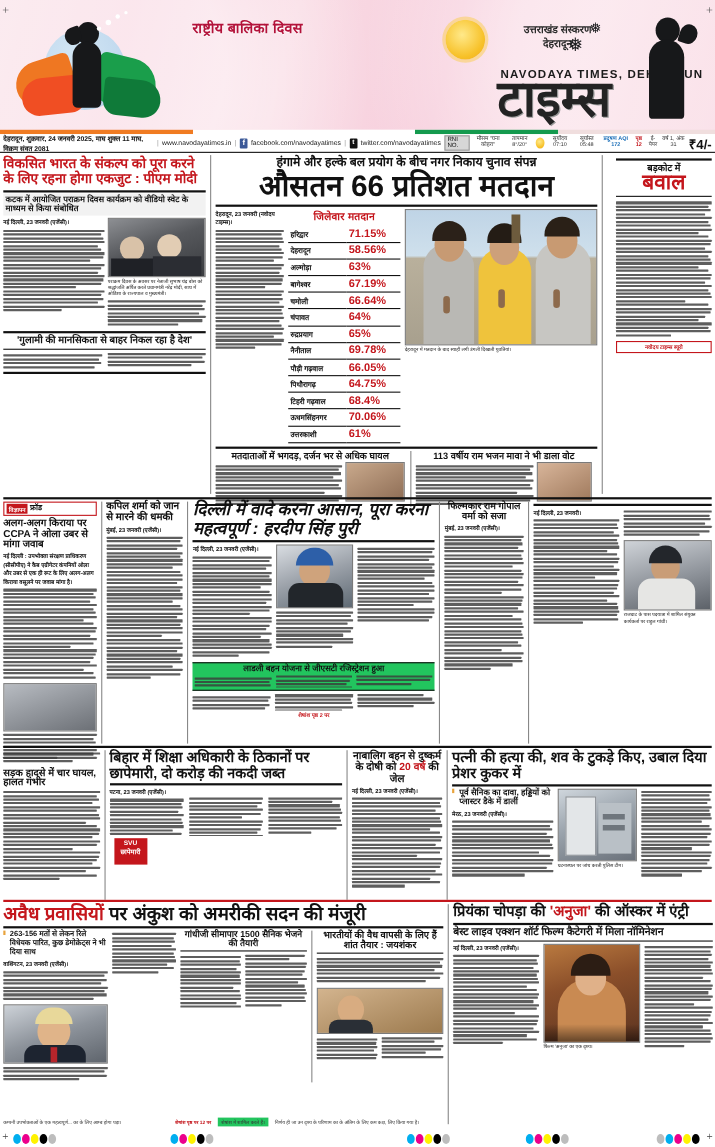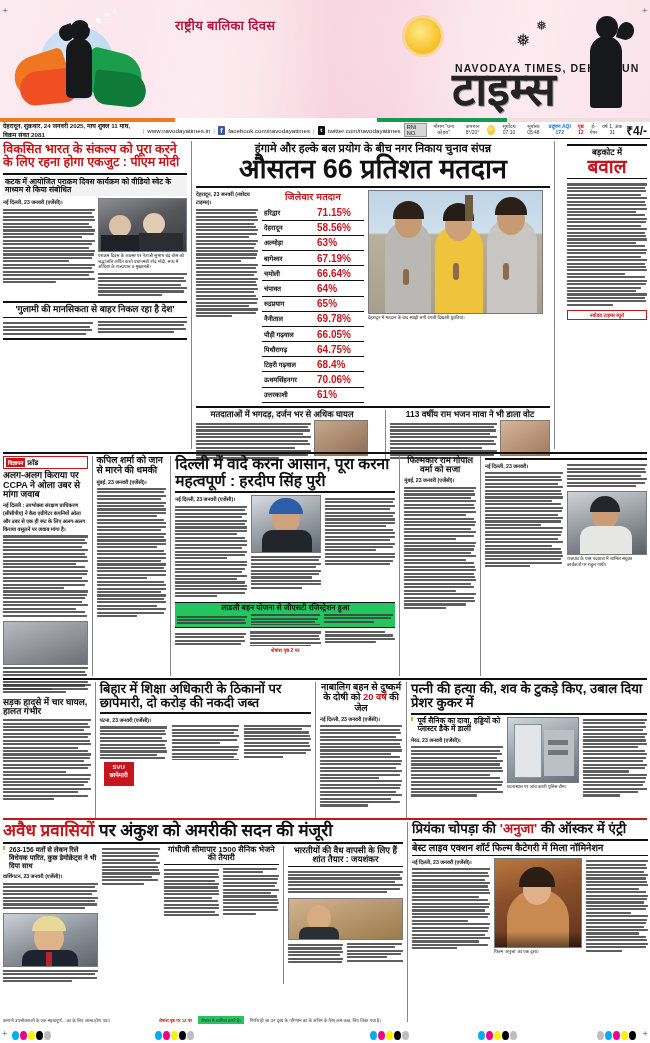--- a/index.html
+++ b/index.html
@@ -143,20 +143,24 @@
       <i style="left:10px;top:8px;width:5px;height:5px"></i>
       <i style="left:19px;top:3px;width:4px;height:4px"></i>
       <i style="left:27px;top:0px;width:3px;height:3px"></i>
     </div>
 
     <div class="kicker-top">राष्ट्रीय बालिका दिवस</div>
     <div class="logo-en">NAVODAYA TIMES, DEHRADUN</div>
     <div class="logo-hi2">टाइम्स</div>
 
     <div class="sun"></div>
+    <div class="edition">
+      <div>उत्तराखंड संस्करण</div>
+      <div>देहरादून</div>
+    </div>
 
     <span class="bird" style="left:516px;top:30px;">❅</span>
     <span class="bird" style="left:536px;top:18px;font-size:13px;">❅</span>
     <div class="girl-r">
       <div class="head"></div>
         <div class="pony"></div>
         <div class="body"></div>
     </div>
   </div>
 
@@ -373,21 +377,21 @@
             <div style="position:absolute;left:34px;top:78px;width:6px;height:16px;background:#8d6a4c;border-radius:3px;"></div>
             <div style="position:absolute;left:84px;top:72px;width:6px;height:17px;background:#8d6a4c;border-radius:3px;"></div>
             <div style="position:absolute;left:134px;top:72px;width:6px;height:17px;background:#8d6a4c;border-radius:3px;"></div>
             <div style="position:absolute;left:96px;top:4px;width:8px;height:26px;background:#6d5b3d;"></div>
           </div>
           <div class="cap">देहरादून में मतदान के बाद स्याही लगी उंगली दिखाती युवतियां।</div>
         </div>
       </div>
 
       <div class="rule2" style="margin:3px 0 2px"></div>
-      <div style="display:flex;gap:17px;">
+      <div style="display:flex;gap:5px;">
         <div style="width:172px;">
           <div class="hl" style="font-size:8.4px;text-align:center;">मतदाताओं में भगदड़, दर्जन भर से अधिक घायल</div>
           <div style="display:flex;gap:3px;margin-top:1.5px">
             <div style="flex:1" class="tlbox">
               <span class="tl s1"></span>
                 <span class="tl s2"></span>
                 <span class="tl s3"></span>
                 <span class="tl s4"></span>
               <span class="tl s1"></span>
                 <span class="tl s2"></span>
@@ -557,21 +561,21 @@
           <span class="tl s2"></span>
             <span class="tl s3"></span>
             <span class="tl s5"></span>
             <span class="tl s1"></span>
           <span class="tl s2"></span>
             <span class="tl s7"></span>
         </div>
       </div>
 
       <div class="col-sep" style="width:232px;padding:0 4px;">
-        <div class="hl" style="font-size:15.5px;line-height:1.08;">दिल्ली में वादे करना आसान, पूरा करना महत्वपूर्ण : हरदीप सिंह पुरी</div>
+        <div class="hl" style="font-size:15.5px;line-height:1.08;font-style:italic;">दिल्ली में वादे करना आसान, पूरा करना महत्वपूर्ण : हरदीप सिंह पुरी</div>
         <div class="rule2" style="margin:2px 0"></div>
         <div style="display:flex;gap:4px;">
           <div style="width:72px;">
             <div class="byl">नई दिल्ली, 23 जनवरी (एजेंसी)।</div>
             <div class="tlbox">
               <span class="tl s1"></span>
                 <span class="tl s2"></span>
                 <span class="tl s3"></span>
                 <span class="tl s4"></span>
               <span class="tl s1"></span>

